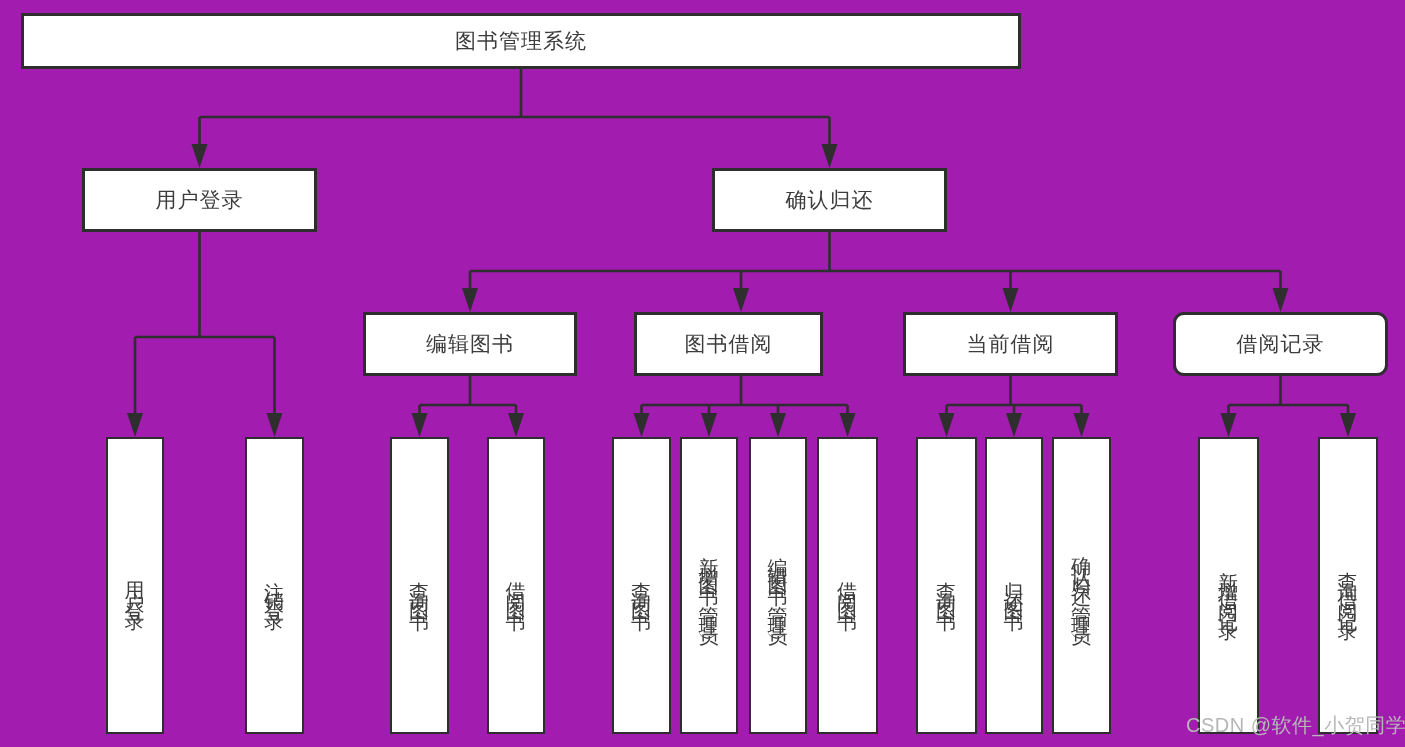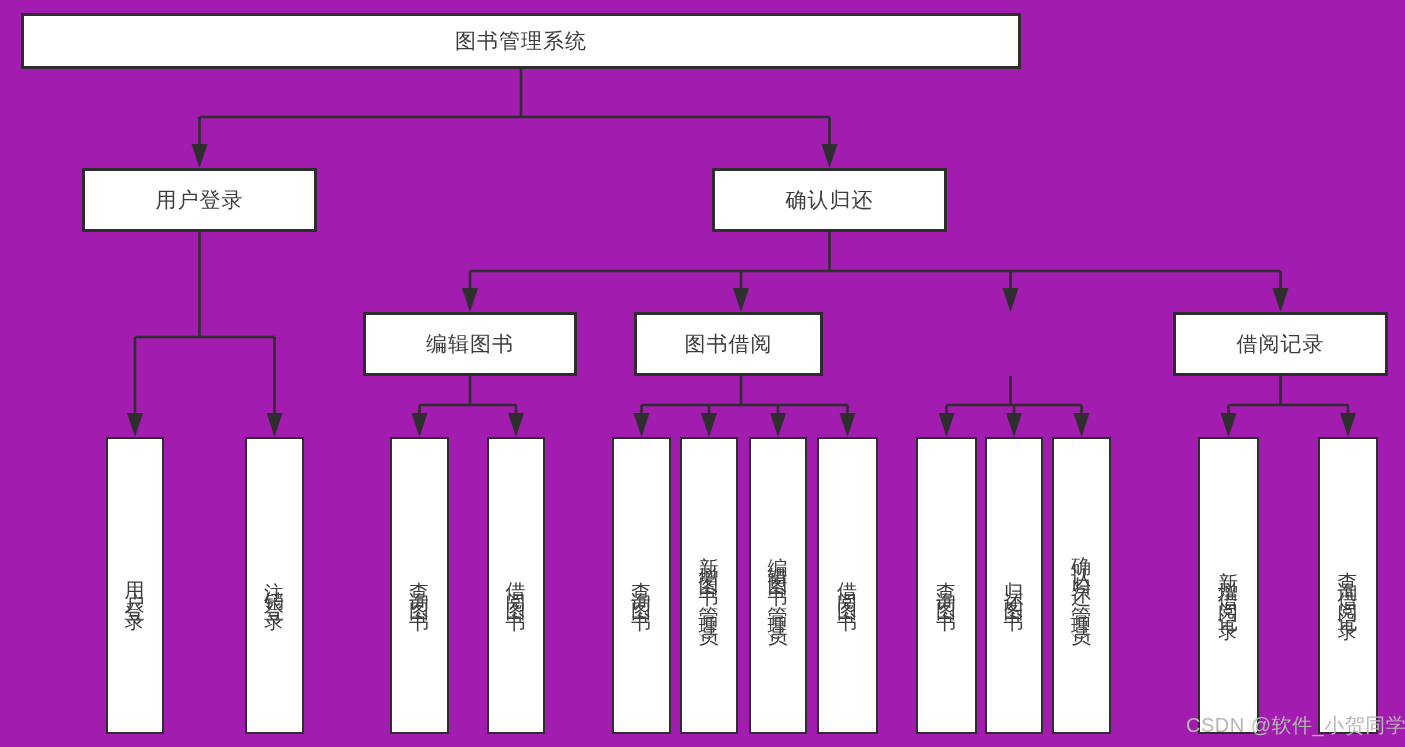--- a/index.html
+++ b/index.html
@@ -119,21 +119,24 @@
   <div class="node h-node" style="left:712px; top:168px; width:235px; height:64px;">
     <span>确认归还</span>
   </div>
 
   <div class="node h-node" style="left:363px; top:312px; width:214px; height:64px;">
     <span>编辑图书</span>
   </div>
   <div class="node h-node" style="left:634px; top:312px; width:189px; height:64px;">
     <span>图书借阅</span>
   </div>
-  <div class="node h-node" style="left:1173px; top:312px; width:215px; height:64px;">
+  <div class="node h-node" style="left:903px; top:312px; width:215px; height:64px;">
+    <span>当前借阅</span>
+  </div>
+  <div class="node h-node" style="left:1173px; top:312px; width:215px; height:64px;border-radius:11px;">
     <span>借阅记录</span>
   </div>
 
   <div class="node v-node" style="left:106px; top:437px; width:58px; height:297px;">
     <div class="vtext">用户登录</div>
   </div>
   <div class="node v-node" style="left:245px; top:437px; width:59px; height:297px;">
     <div class="vtext">注销登录</div>
   </div>
 

